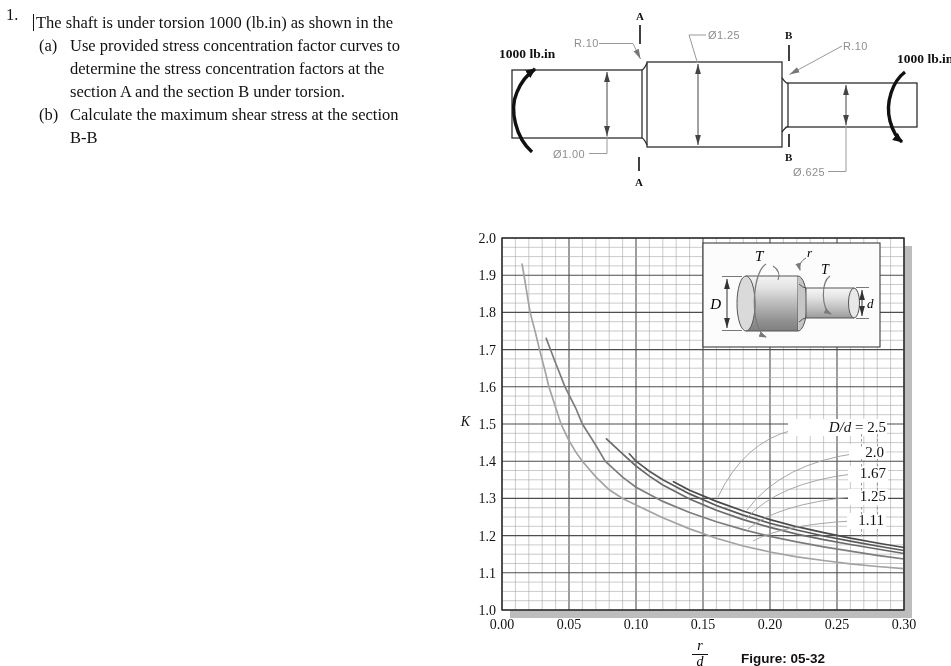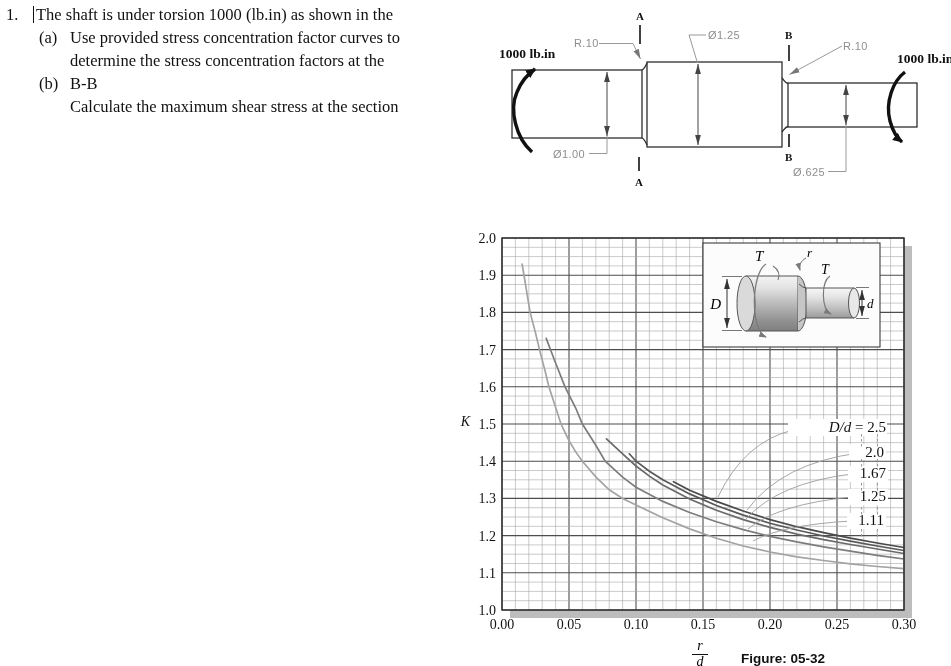--- a/index.html
+++ b/index.html
@@ -1,21 +1,21 @@
 <!DOCTYPE html>
 <html><head>
 <meta charset="utf-8">
 <style>
   html,body{margin:0;padding:0;}
   body{width:951px;height:666px;background:#ffffff;position:relative;overflow:hidden;
        font-family:"Liberation Serif", serif;color:#111;}
   .problem{position:absolute;left:6px;top:3px;width:474px;font-size:16.5px;line-height:23px;}
   .p-row{display:flex;}
   .p-num{width:27px;flex:0 0 27px;}
-  .p-body{flex:1;}
+  .p-body{flex:1;margin-top:8px;}
   .caret{display:inline-block;width:1px;height:17px;background:#111;margin-right:2px;vertical-align:-3px;}
   .p-item{display:flex;margin-left:6px;}
   .p-tag{width:31px;flex:0 0 31px;}
   .p-itembody{flex:1;}
   svg{position:absolute;}
   #shaft-svg{left:475px;top:0;width:476px;height:200px;}
   #chart-svg{left:440px;top:215px;width:511px;height:451px;}
   text{font-family:"Liberation Serif", serif;}
   .cadtext{font-family:"Liberation Sans", sans-serif;font-size:11px;fill:#8e8e8e;letter-spacing:.4px;}
   .boldlbl{font-weight:bold;font-size:13.5px;fill:#111;}
@@ -29,27 +29,28 @@
 <div class="problem">
   <div class="p-row">
     <div class="p-num">1.</div>
     <div class="p-body">
       <div><span class="caret"></span><span>The shaft is under torsion 1000 (lb.in) as shown in the</span></div>
       <div class="p-item">
         <div class="p-tag">(a)</div>
         <div class="p-itembody">
           <div>Use provided stress concentration factor curves to</div>
           <div>determine the stress concentration factors at the</div>
+          <div>section A and the section B under torsion.</div>
         </div>
       </div>
       <div class="p-item">
         <div class="p-tag">(b)</div>
         <div class="p-itembody">
+          <div>Calculate the maximum shear stress at the section</div>
           <div>B-B</div>
-          <div>Calculate the maximum shear stress at the section</div>
         </div>
       </div>
     </div>
   </div>
 </div>
 
 <svg id="shaft-svg" viewBox="475 0 476 200">
   <defs>
     <marker id="dimA" markerWidth="11" markerHeight="8" refX="10" refY="3.5" orient="auto-start-reverse" markerUnits="userSpaceOnUse">
       <path d="M0,0.6 L10,3.5 L0,6.4 Z" fill="#444"></path>

